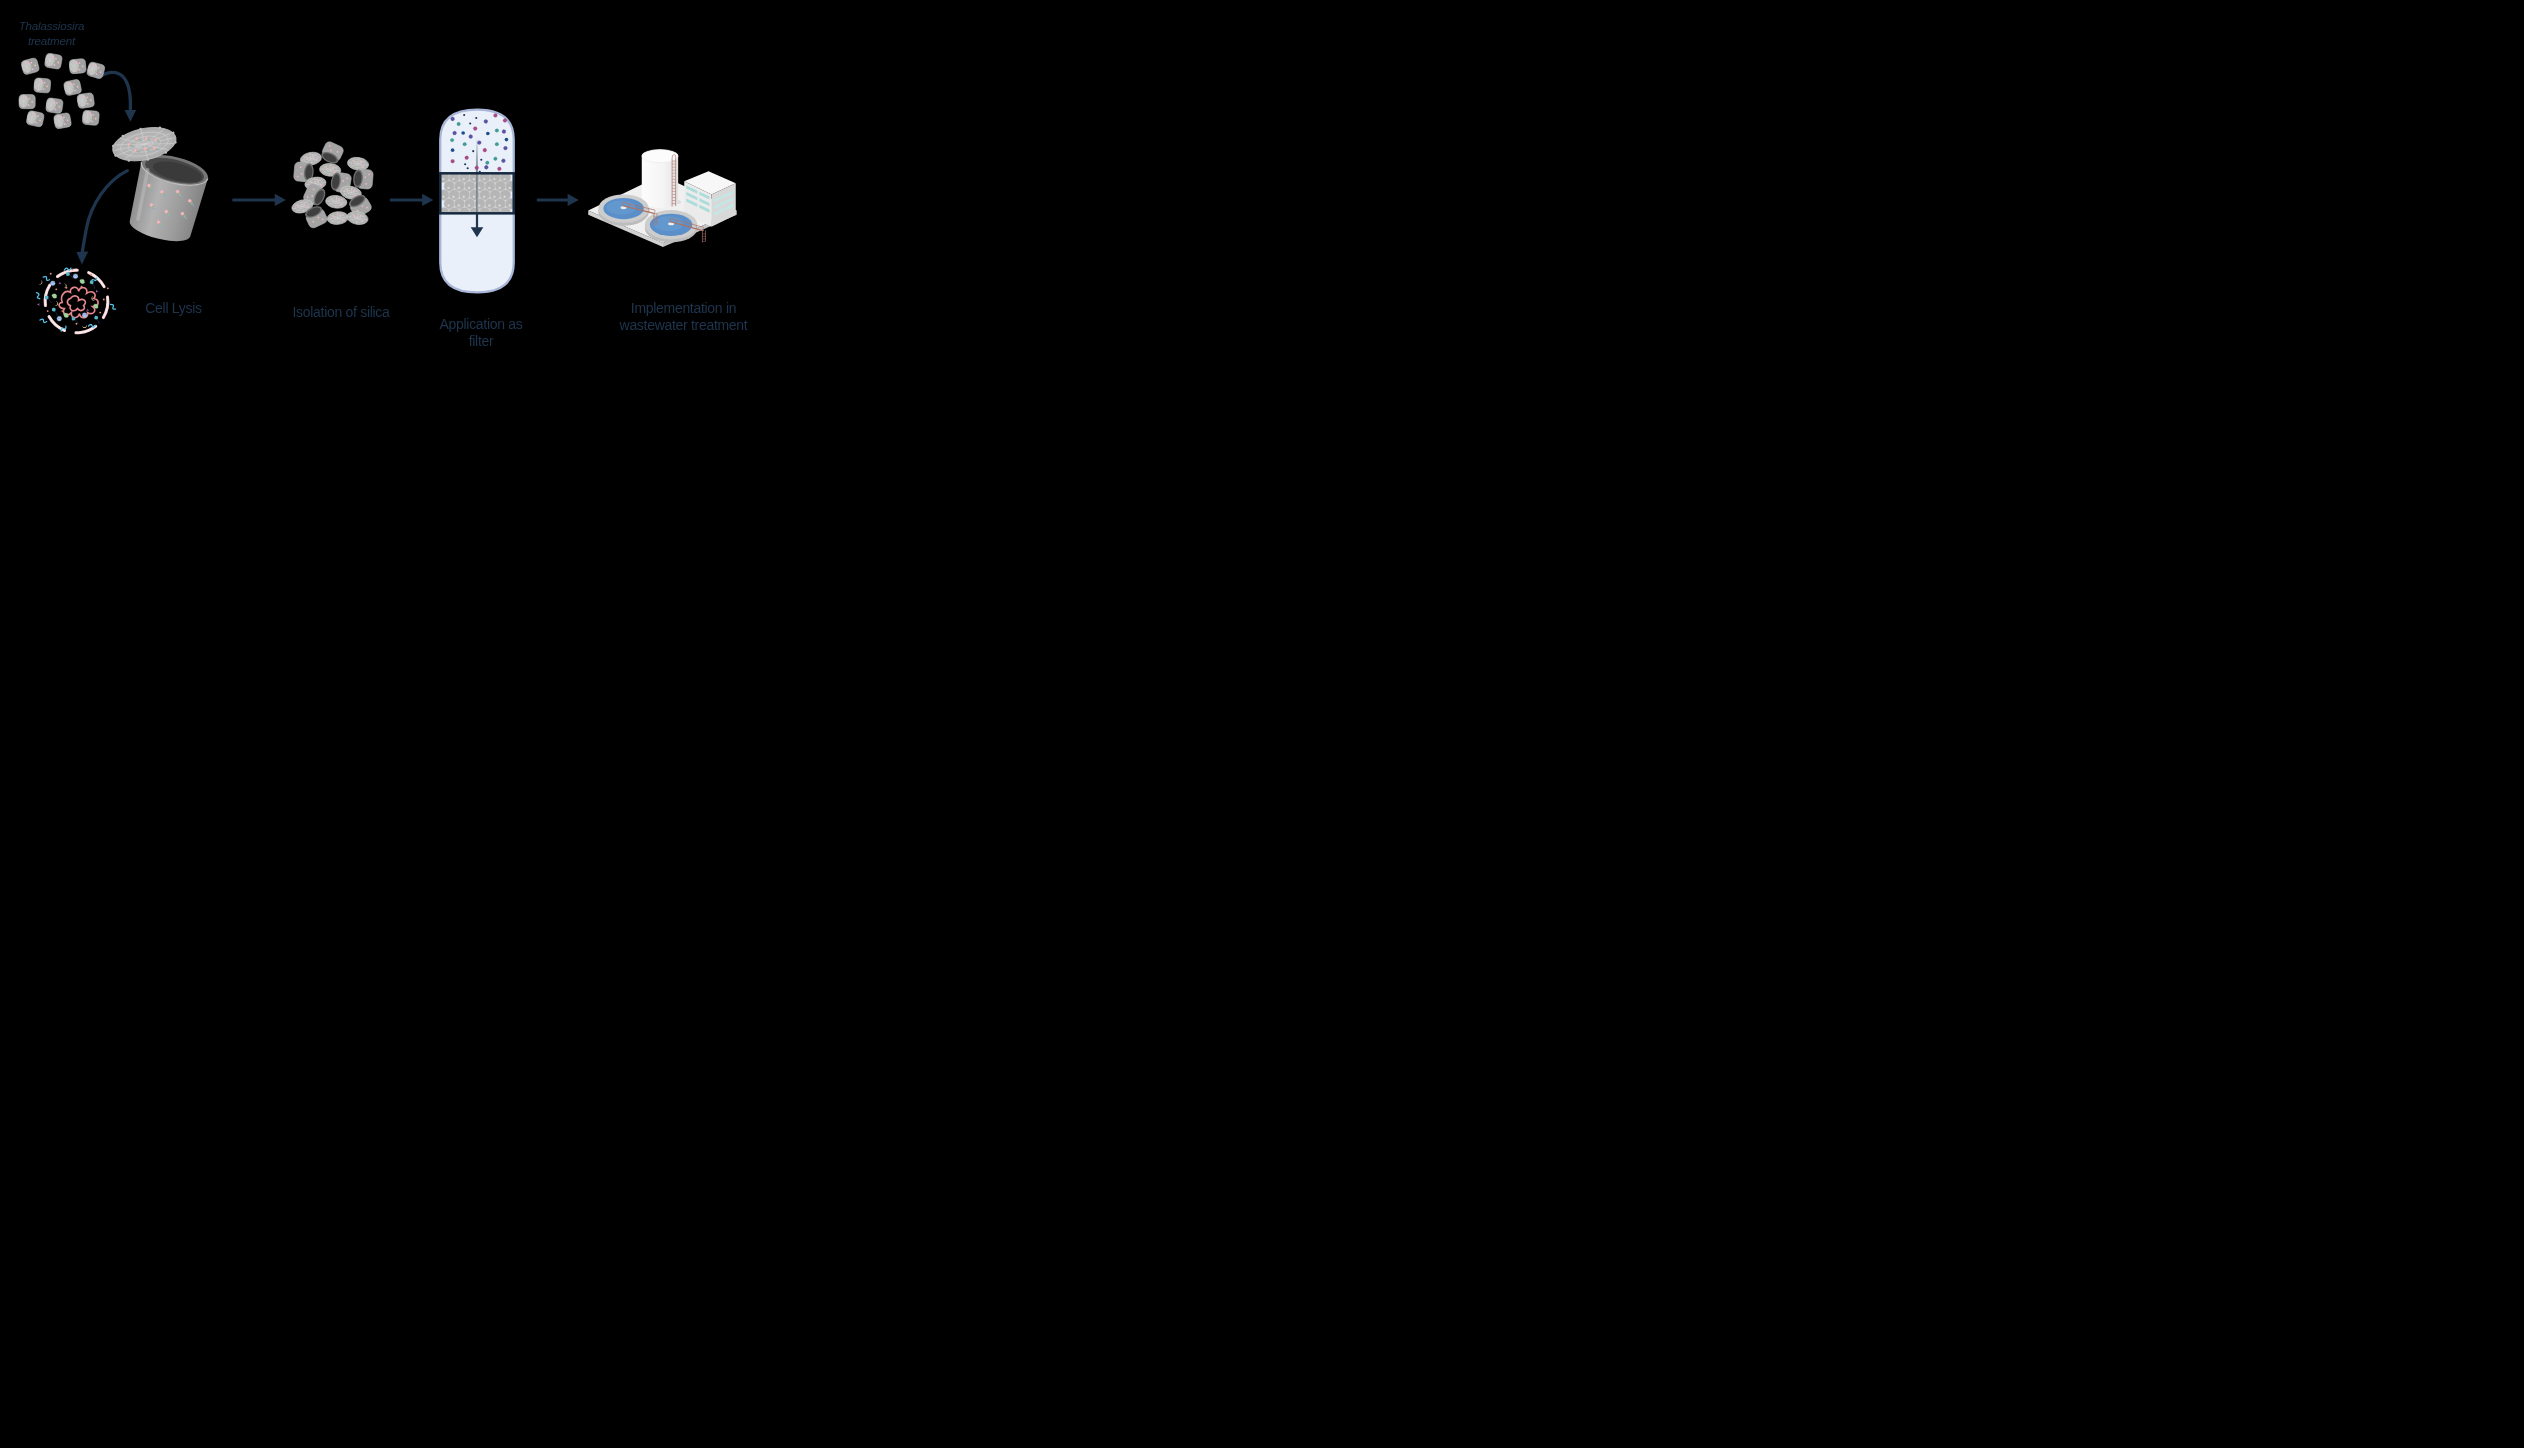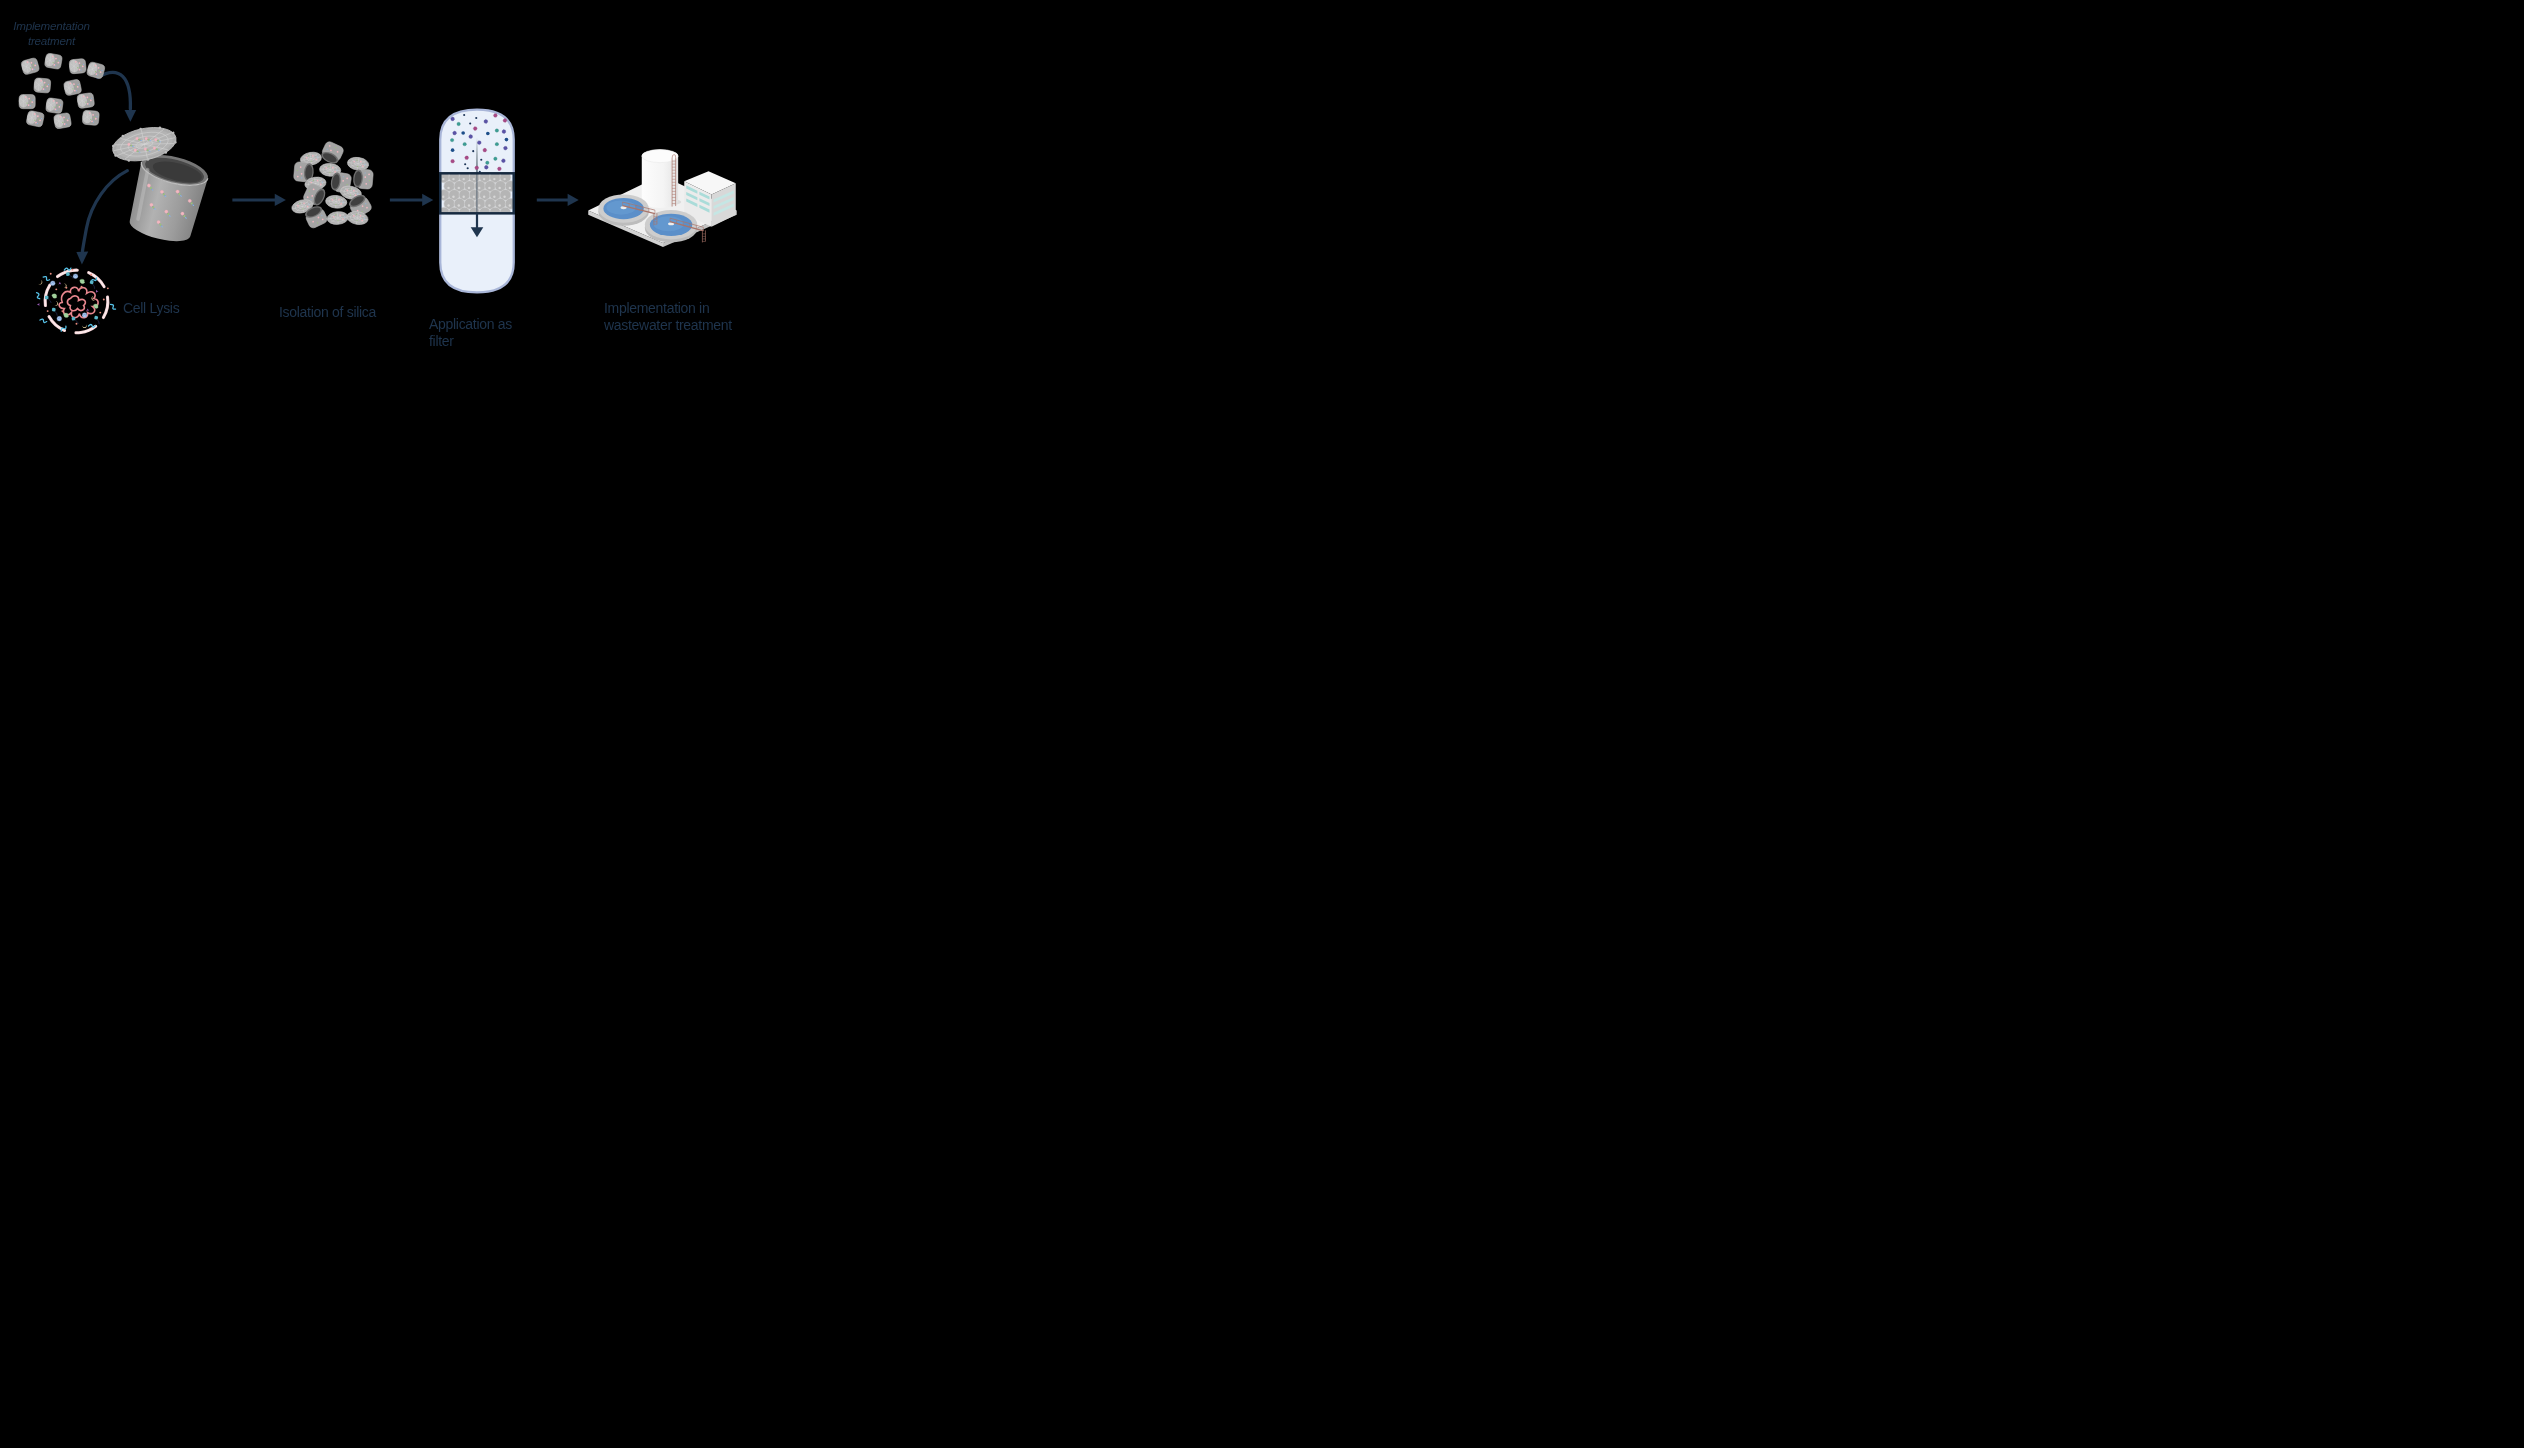--- a/index.html
+++ b/index.html
@@ -1,19 +1,19 @@
 <!DOCTYPE html>
 <html style="font-size:8px"><head>
 <meta charset="utf-8">
 <style>
   html,body{margin:0;padding:0;background:#000;width:100%;height:100%;}
   #stage{position:relative;width:752px;height:362px;background:#000;overflow:hidden;
          font-family:"Liberation Sans",sans-serif;color:var(--navy,#1f354e);}
   .abs{position:absolute;}
-  .label{position:absolute;color:var(--navy,#1f354e);
+  .label{position:absolute;text-align:center;color:var(--navy,#1f354e);
          font-size:14px;line-height:1.2;letter-spacing:-0.3px;font-weight:400;}
   #title{position:absolute;left:6px;top:18px;width:91px;text-align:center;
          font-style:italic;font-size:11.6px;line-height:1.3;letter-spacing:-0.2px;color:var(--navy,#1f354e);}
   svg{display:block;overflow:visible;}
 </style>
 </head>
 <body>
 
 <div id="stage" style="--navy: #1f354e;">
 
@@ -26,21 +26,21 @@
       <path d="M460,396 H546" stroke-width="6"></path>
       <polygon points="566,396 544,384 544,408" stroke="none"></polygon>
       <path d="M772,396 H838" stroke-width="6"></path>
       <polygon points="858,396 836,384 836,408" stroke="none"></polygon>
       <path d="M1063,396 H1126" stroke-width="6"></path>
       <polygon points="1146,396 1124,384 1124,408" stroke="none"></polygon>
     </g>
   </svg>
 
   <div id="title">
-    <span>Implementation</span><br>
+    <span>Thalassiosira</span><br>
     <span>treatment</span>
   </div>
 
   <svg id="diatoms-svg" class="abs" style="left:13px;top:48px" width="96" height="86" viewBox="0 0 190 170">
       <g transform="translate(34,36) rotate(-15)">
         <rect x="-16" y="-14" width="32" height="28" rx="8" fill="#a0a0a0" stroke="#bfbfbf" stroke-width="1"></rect>
         <ellipse cx="-7" cy="-1" rx="9.5" ry="12.5" fill="#c3c3c3" opacity="0.95"></ellipse>
         <path d="M-7,-12 L-7,11 M-14,-6 L0,5 M-14,5 L0,-7" stroke="#d7d7d7" stroke-width="0.7" fill="none"></path>
         <circle cx="4" cy="-6" r="1.8" fill="#f2b7c0"></circle>
         <circle cx="10" cy="1" r="1.8" fill="#f2b7c0"></circle>

